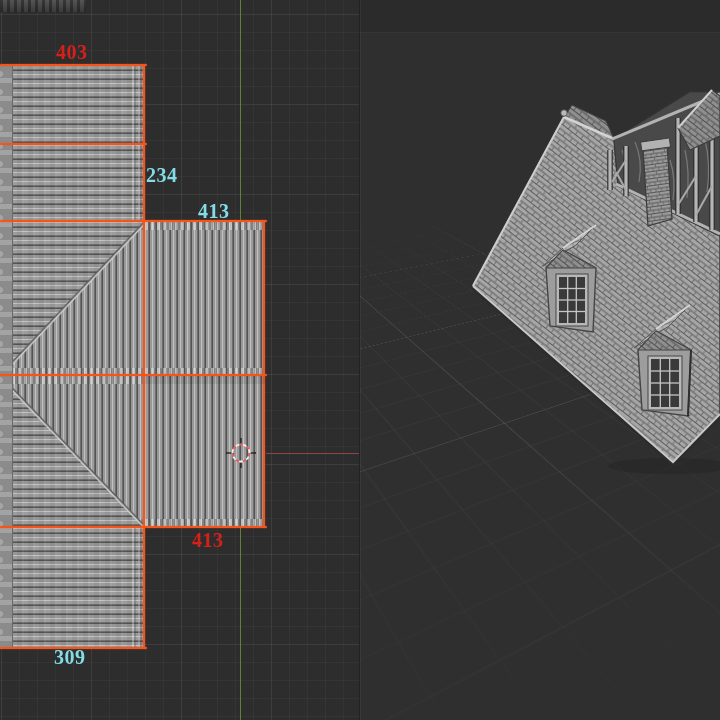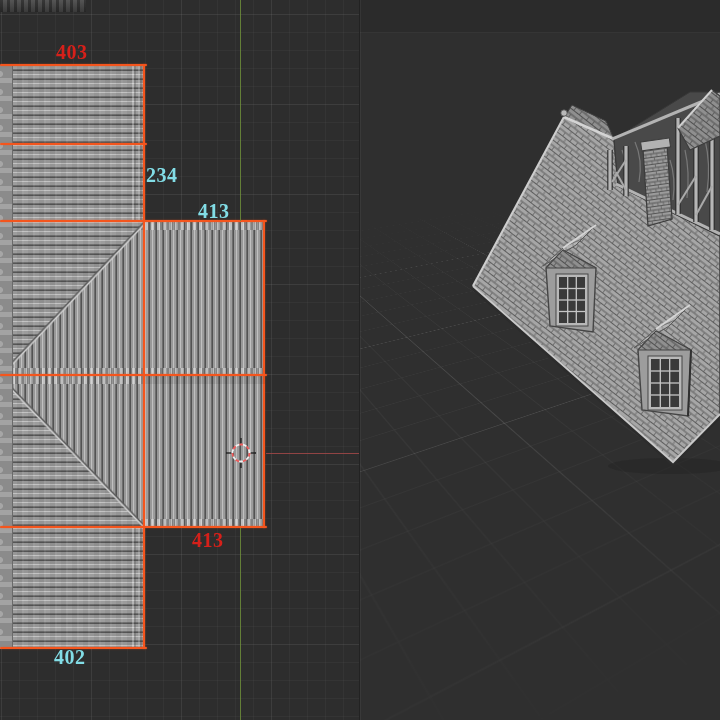--- a/index.html
+++ b/index.html
@@ -146,21 +146,21 @@
     <div class="sel sv2"></div>
 
     <div class="axis axisY seg1" style="background: rgb(109, 141, 58);"></div>
     <div class="axis axisY seg2" style="background: rgb(109, 141, 58);"></div>
     <div class="axis axisX" style="background: rgb(156, 71, 71);"></div>
 
     <span class="lbl l403" style="color: rgb(214, 32, 26);">403</span>
     <span class="lbl l404" style="color: rgb(130, 221, 230);">234</span>
     <span class="lbl l413t" style="color: rgb(130, 221, 230);">413</span>
     <span class="lbl l413b" style="color: rgb(214, 32, 26);">413</span>
-    <span class="lbl l402" style="color: rgb(130, 221, 230);">402</span>
+    <span class="lbl l402" style="color: rgb(130, 221, 230);">309</span>
 
     <svg class="cursor3d" viewBox="0 0 30 30">
       <line x1="0" y1="15" x2="5.5" y2="15" stroke="#1a1a1a" stroke-width="1.3"></line>
       <line x1="24.5" y1="15" x2="30" y2="15" stroke="#1a1a1a" stroke-width="1.3"></line>
       <line x1="15" y1="0" x2="15" y2="5.5" stroke="#1a1a1a" stroke-width="1.3"></line>
       <line x1="15" y1="24.5" x2="15" y2="30" stroke="#1a1a1a" stroke-width="1.3"></line>
       <circle cx="15" cy="15" r="8.5" fill="none" stroke="#ef5b5b" stroke-width="1.8" stroke-dasharray="3.8 3.8"></circle>
       <circle cx="15" cy="15" r="8.5" fill="none" stroke="#f1f1f1" stroke-width="1.8" stroke-dasharray="3.8 3.8" stroke-dashoffset="3.8"></circle>
     </svg>
   </section>

